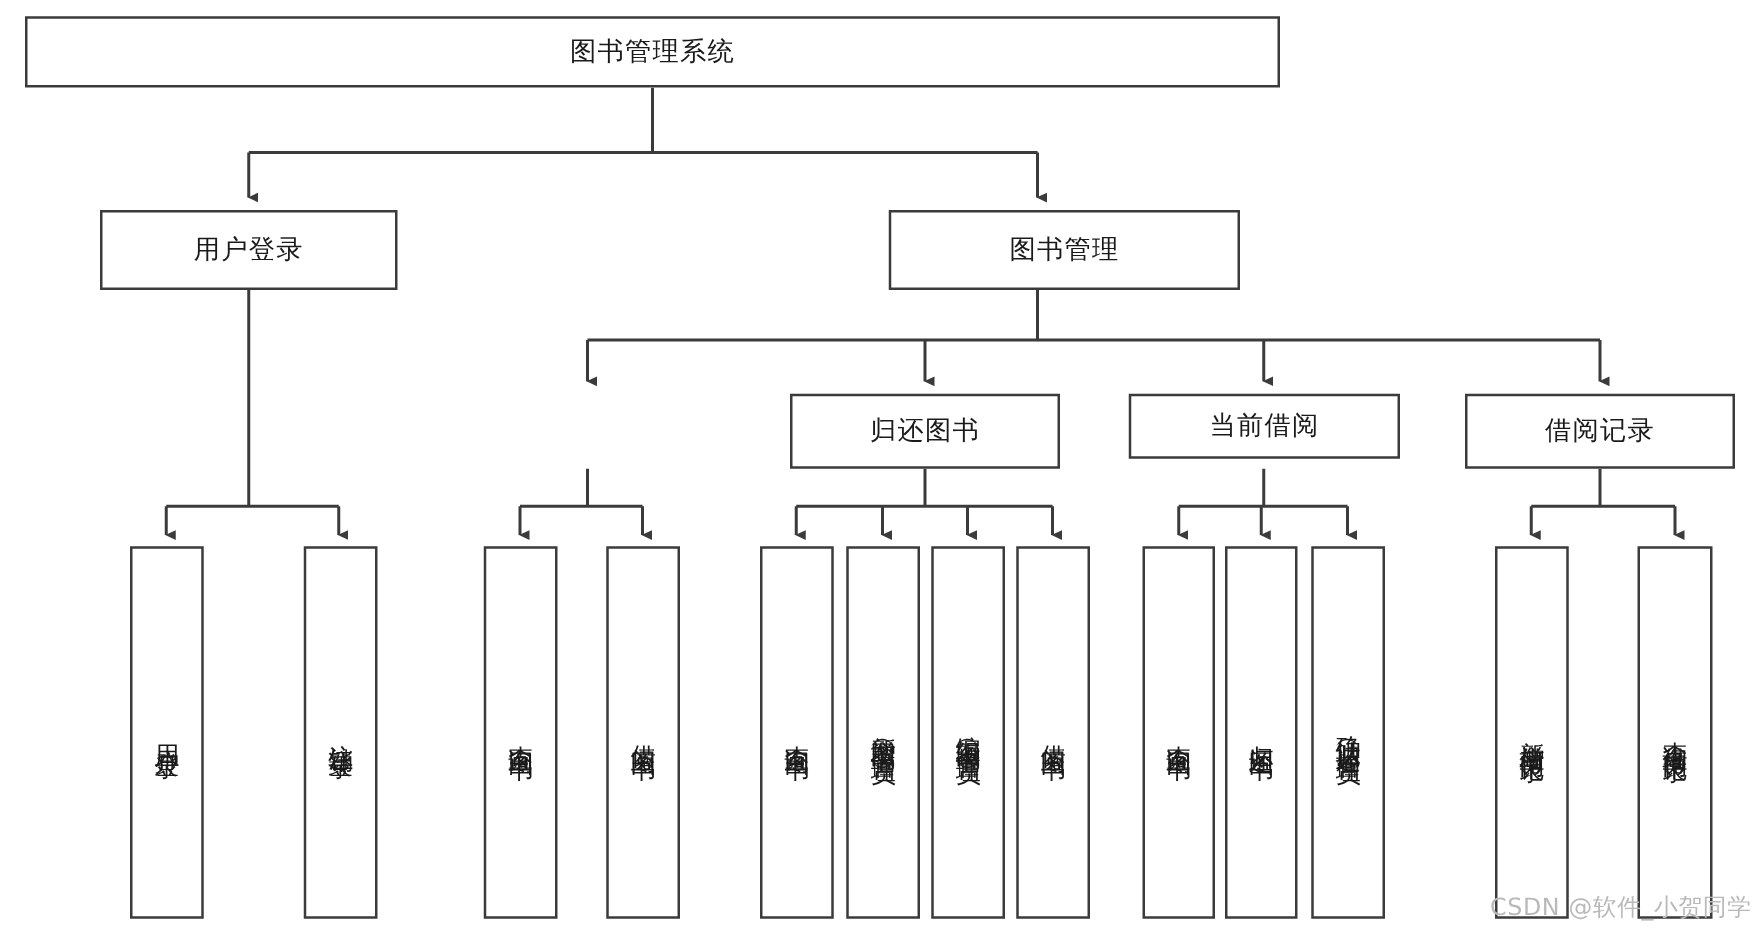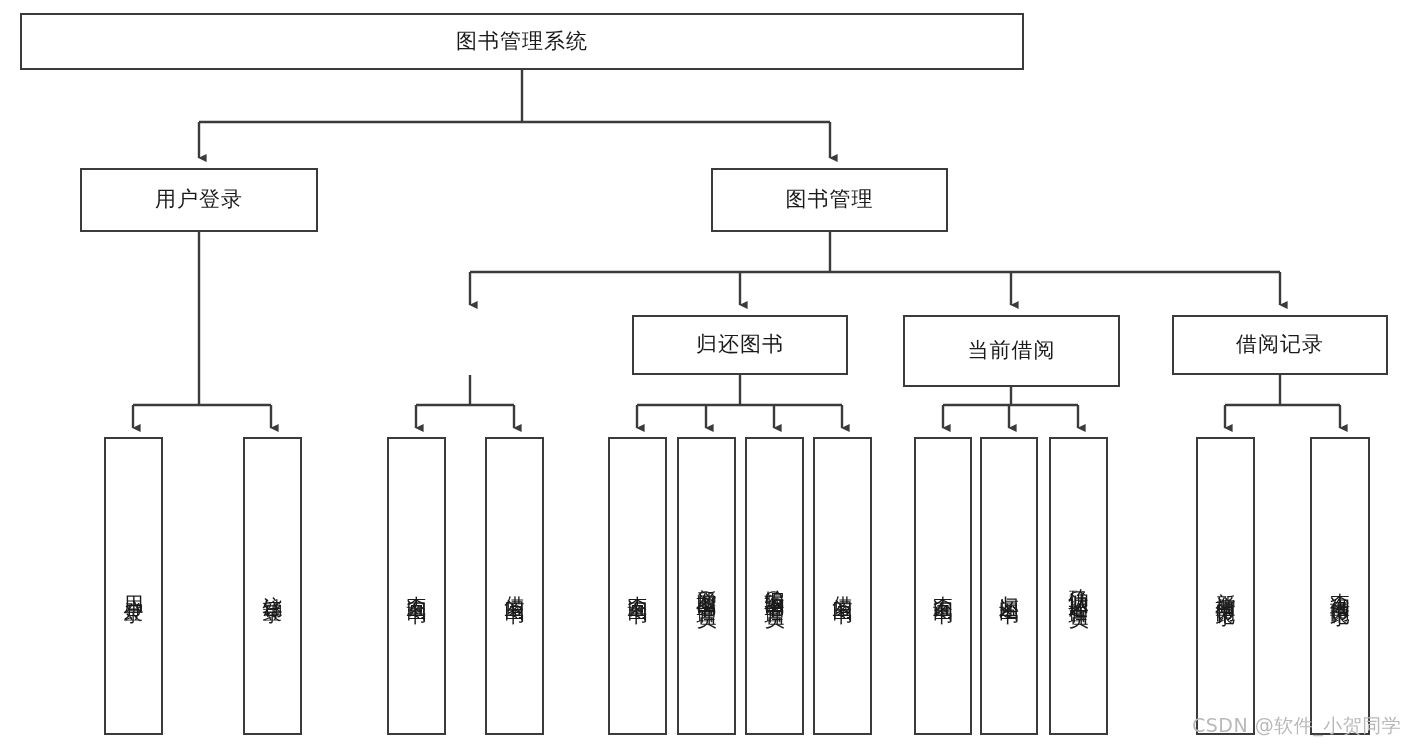--- a/index.html
+++ b/index.html
@@ -124,28 +124,28 @@
     </g>
   </svg>
 
   <div class="node node-h" style="left:20px; top:13px; width:1004px; height:57px;">
     <span>图书管理系统</span>
   </div>
 
   <div class="node node-h" style="left:80px; top:168px; width:238px; height:64px;">
     <span>用户登录</span>
   </div>
-  <div class="node node-h" style="left:711px; top:168px; width:237px; height:64px;">
+  <div class="node node-h" style="left:711px; top:168px; width:281px; height:64px;">
     <span>图书管理</span>
   </div>
 
   <div class="node node-h" style="left:632px; top:315px; width:216px; height:60px;">
     <span>归还图书</span>
   </div>
-  <div class="node node-h" style="left:903px; top:315px; width:217px; height:72px;">
+  <div class="node node-h" style="left:903px; top:315px; width:217px; height:52px;">
     <span>当前借阅</span>
   </div>
   <div class="node node-h" style="left:1172px; top:315px; width:216px; height:60px;">
     <span>借阅记录</span>
   </div>
 
   <div class="node node-v" style="left:104px; top:437px; width:59px; height:298px;">
     <span class="vtext">用户登录</span>
   </div>
   <div class="node node-v" style="left:243px; top:437px; width:59px; height:298px;">

